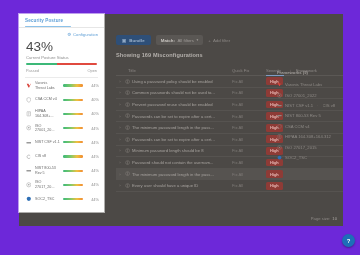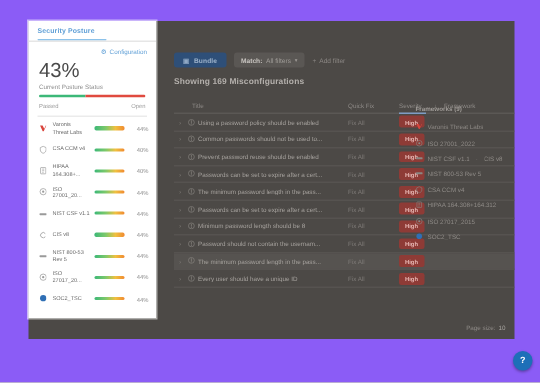--- a/index.html
+++ b/index.html
@@ -5,21 +5,21 @@
   * { box-sizing: border-box; margin: 0; padding: 0; }
   html, body {
     width: 360px; height: 255px;
     background: #f2f2f2;
     font-family: "Liberation Sans", sans-serif;
     overflow: hidden;
   }
   #app {
     position: relative;
     width: 360px; height: 255px;
-    background: #8b5cf6;
+    background: #6d28d9;
   }
 
   
   .app-window {
     position: absolute;
     left: 19px; top: 14px;
     width: 324px; height: 212px;
     background: #4c4946;
     overflow: hidden;
   }

